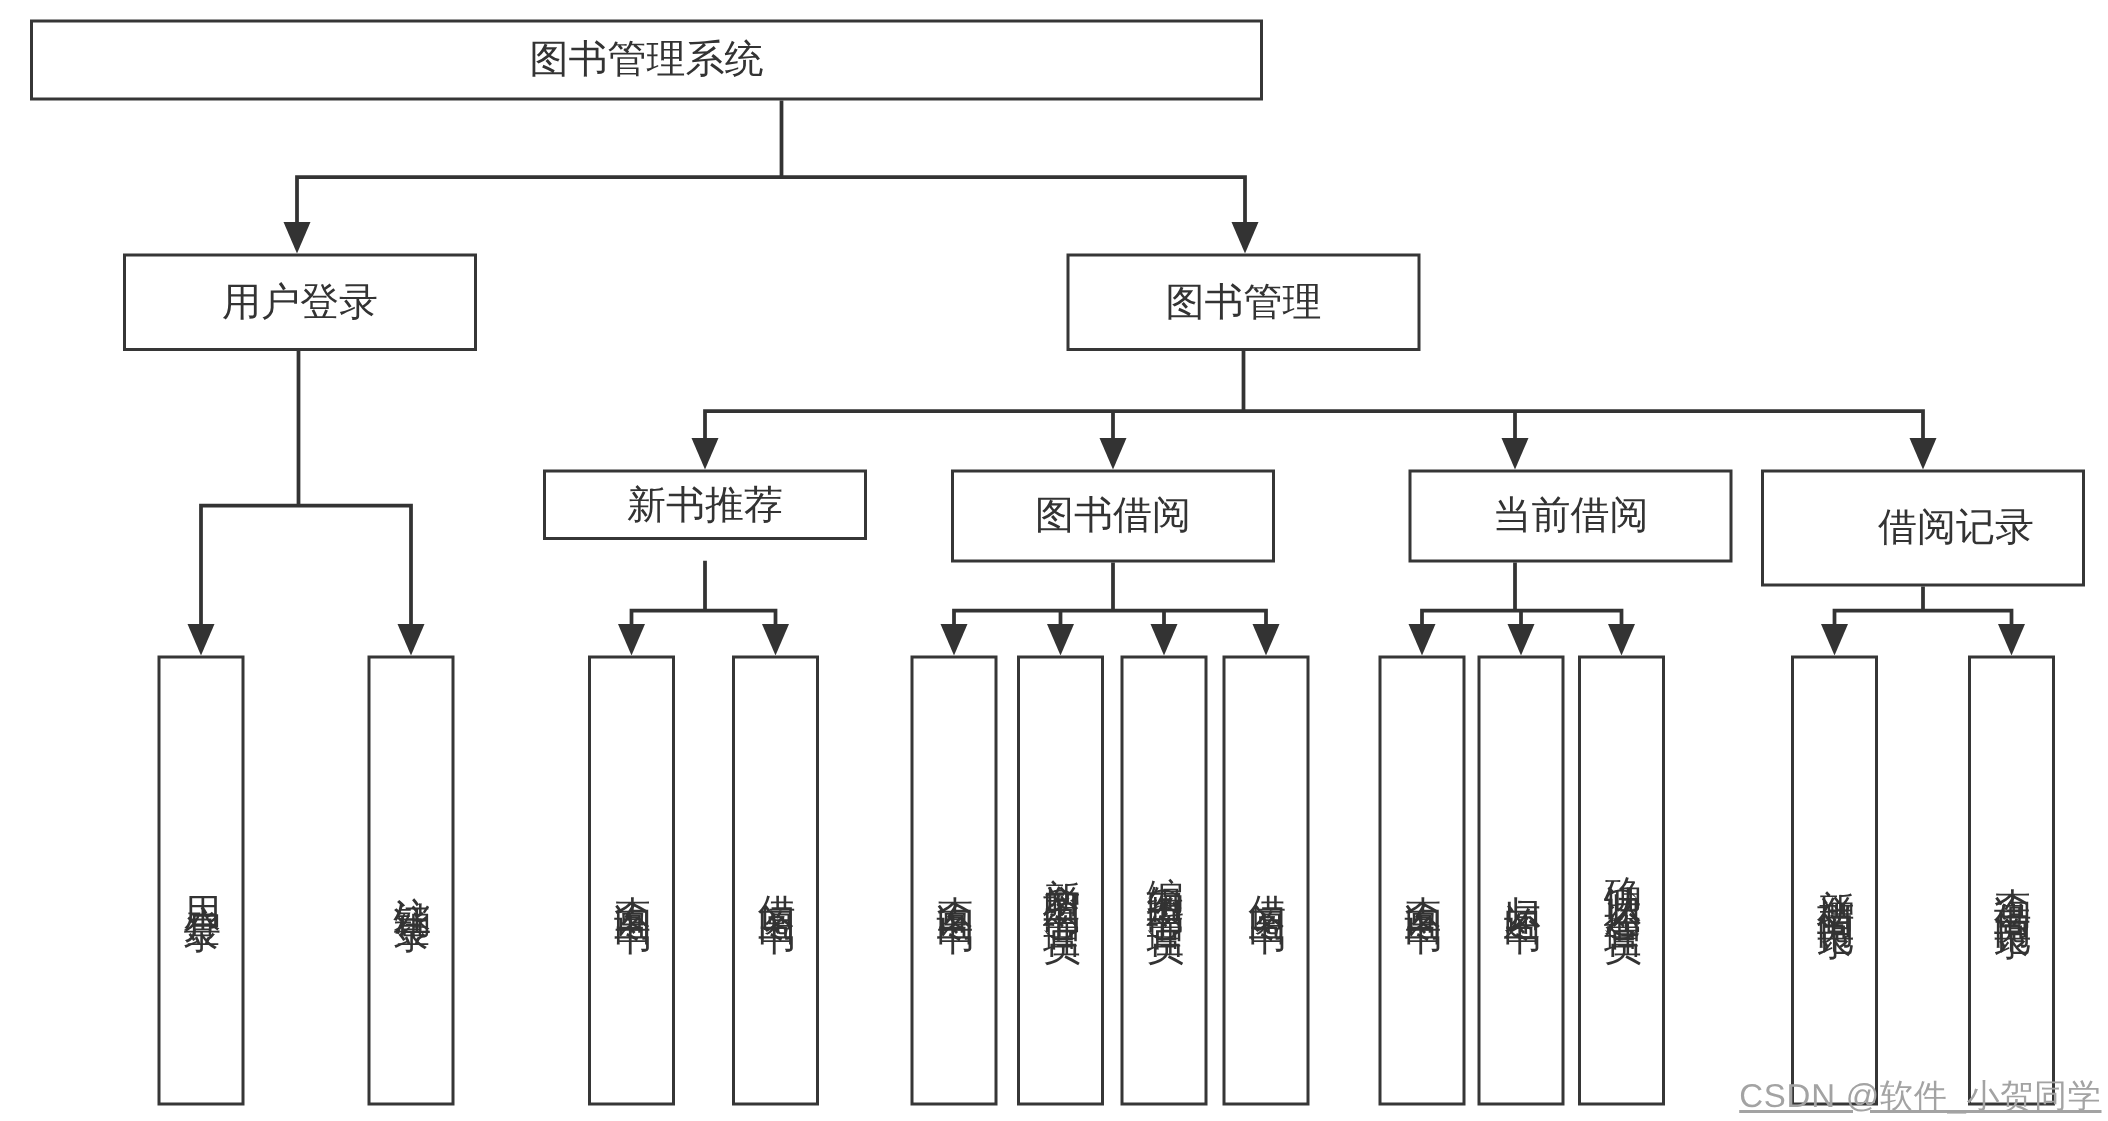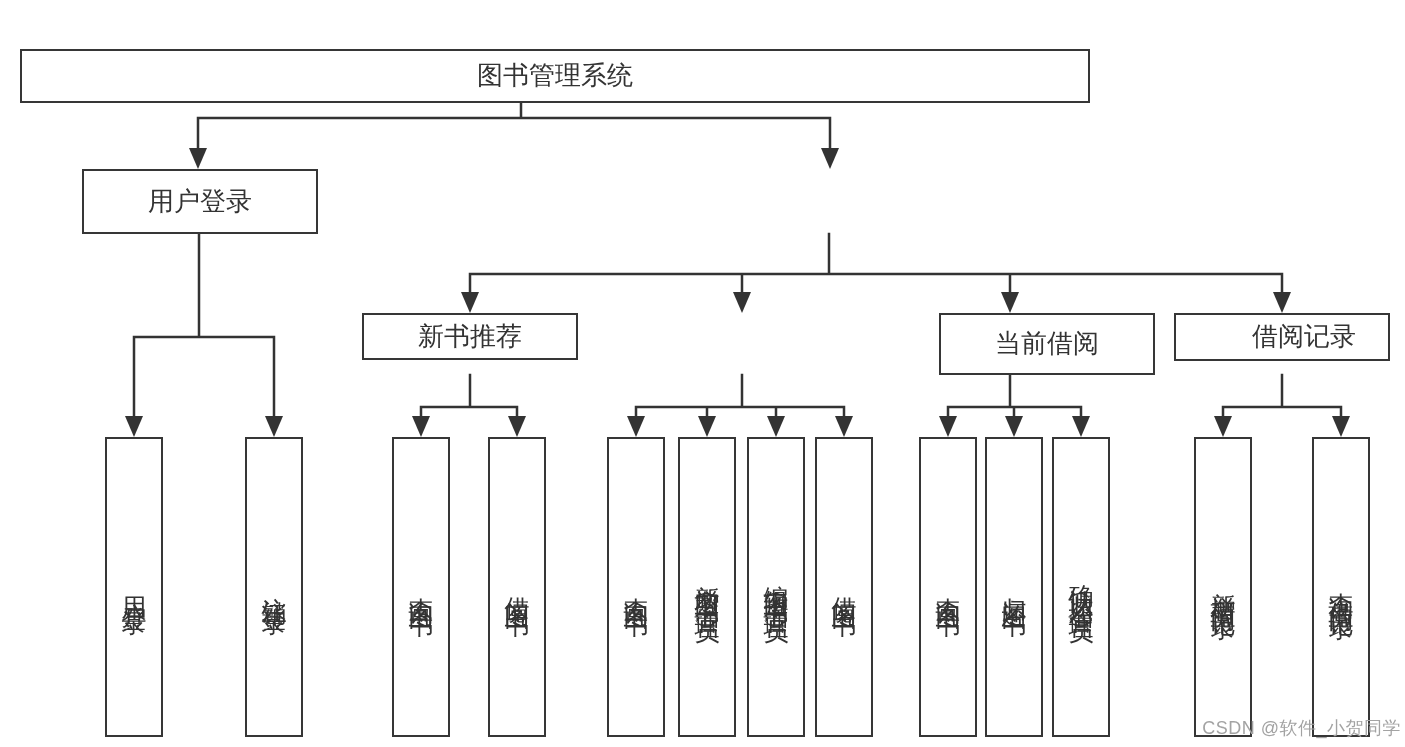--- a/index.html
+++ b/index.html
@@ -28,24 +28,25 @@
   .box.v {
     writing-mode:vertical-rl;
     text-orientation:mixed;
     font-size:25px;
     letter-spacing:5px;
     white-space:normal;
   }
   .watermark {
     position:absolute;
     top:716px; right:4px;
-    font-size:18px;
+    font-size:22px;
     color:#a3a3a3;
     letter-spacing:0.5px;
     white-space:nowrap;
+    text-decoration:underline;
   }
 </style>
 </head>
 <body>
 
 <div class="canvas">
 
   <svg class="connectors" viewBox="0 0 1405 747" xmlns="http://www.w3.org/2000/svg">
     <g stroke="#333333" stroke-width="2.5" fill="none" stroke-linecap="square">
       <path d="M521,67 V118 M198,118 H830 M198,118 V150 M830,118 V150"></path>
@@ -72,27 +73,29 @@
       <polygon points="767,416 785,416 776,437"></polygon>
       <polygon points="835,416 853,416 844,437"></polygon>
       <polygon points="939,416 957,416 948,437"></polygon>
       <polygon points="1005,416 1023,416 1014,437"></polygon>
       <polygon points="1072,416 1090,416 1081,437"></polygon>
       <polygon points="1214,416 1232,416 1223,437"></polygon>
       <polygon points="1332,416 1350,416 1341,437"></polygon>
     </g>
   </svg>
 
-  <div class="box" style="left:20px; top:13px; width:1070px; height:54px;margin-top:36px;">图书管理系统</div>
+  <div class="box" style="left:20px; top:13px; width:822px; height:54px;">图书管理系统</div>
 
   <div class="box" style="left:82px; top:169px; width:236px; height:65px;">用户登录</div>
+  <div class="box" style="left:711px; top:169px; width:236px; height:65px;">图书管理</div>
 
   <div class="box" style="left:362px; top:313px; width:216px; height:47px;">新书推荐</div>
+  <div class="box" style="left:634px; top:313px; width:216px; height:62px;">图书借阅</div>
   <div class="box" style="left:902px; top:313px; width:216px; height:62px;margin-left:37px;">当前借阅</div>
-  <div class="box" style="left:1174px; top:313px; width:216px; height:48px;padding-left:44px;">借阅记录</div>
+  <div class="box" style="left:1174px; top:313px; width:216px; height:78px;padding-left:44px;">借阅记录</div>
 
   <div class="box v" style="left:105px; top:437px; width:58px; height:300px;">用户登录</div>
   <div class="box v" style="left:245px; top:437px; width:58px; height:300px;">注销登录</div>
 
   <div class="box v" style="left:392px; top:437px; width:58px; height:300px;">查询图书</div>
   <div class="box v" style="left:488px; top:437px; width:58px; height:300px;">借阅图书</div>
 
   <div class="box v" style="left:607px; top:437px; width:58px; height:300px;">查询图书</div>
   <div class="box v" style="left:678px; top:437px; width:58px; height:300px;">新增图书（管理员）</div>
   <div class="box v" style="left:747px; top:437px; width:58px; height:300px;">编辑图书（管理员）</div>

